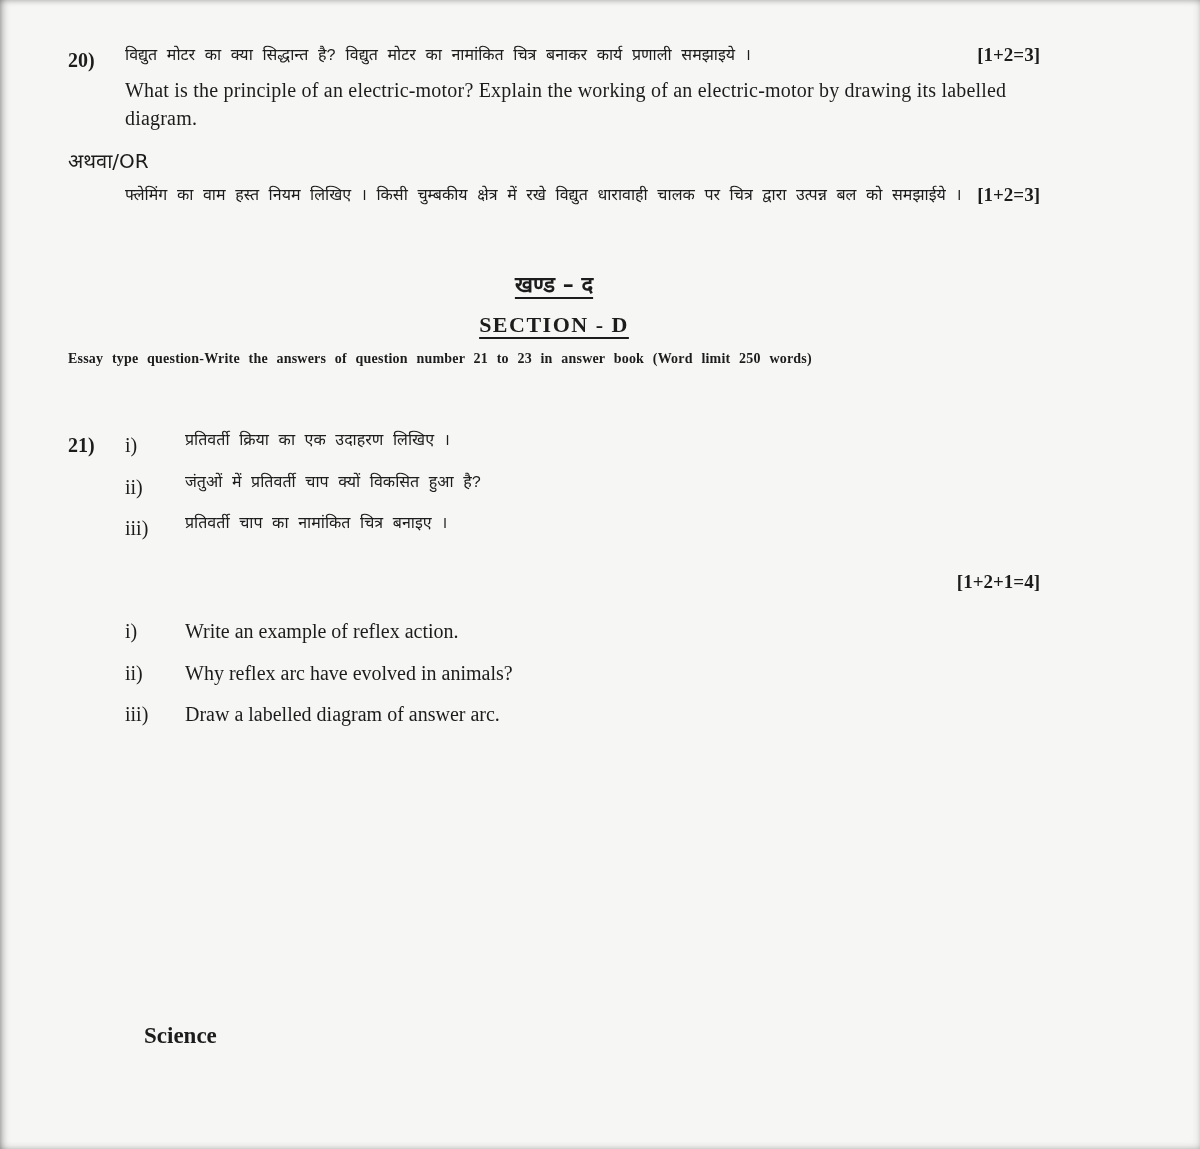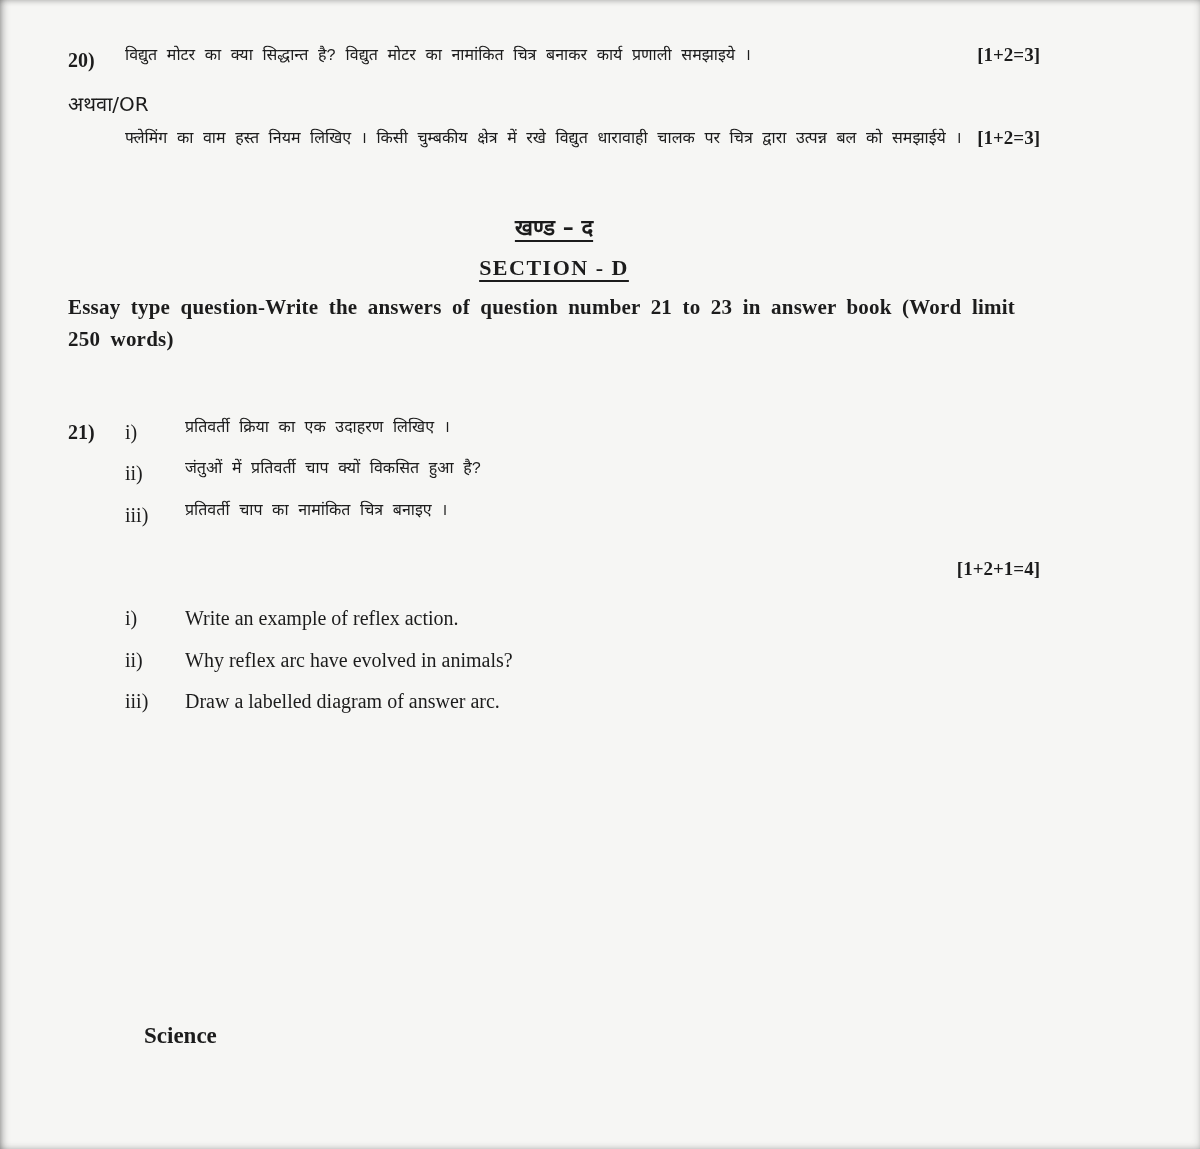--- a/index.html
+++ b/index.html
@@ -88,21 +88,21 @@
     text-align: left;
     font-family: "DejaVu Sans", "Liberation Serif", serif;
     font-weight: bold;
     font-size: 20.5px;
     line-height: 1.55;
   }
   .instr-en {
     margin-top: 10px;
     text-align: left;
     font-weight: bold;
-    font-size: 21px;
+    font-size: 14px;
     line-height: 1.55;
     word-spacing: 5px;
     letter-spacing: 0.2px;
   }
   .q21 { margin-top: 60px; }
   .sub-item { display: flex; align-items: flex-start; margin-bottom: 9px; }
   .sub-label {
     width: 60px;
     flex: 0 0 60px;
     font-size: 20px;
@@ -132,20 +132,21 @@
 <div class="page">
 
   <section>
     <div class="q-row">
       <span class="q-num">20)</span>
       <div class="q-body">
         <div class="hindi-block">
           <span class="hindi">विद्युत मोटर का क्या सिद्धान्त है? विद्युत मोटर का नामांकित चित्र बनाकर कार्य प्रणाली समझाइये ।</span>
           <span class="marks">[1+2=3]</span>
         </div>
+        <p class="english">What is the principle of an electric-motor? Explain the working of an electric-motor by drawing its labelled diagram.</p>
       </div>
     </div>
 
     <div class="or-line">
       <span>अथवा/OR</span>
     </div>
 
     <div class="q-body indented">
       <div class="hindi-block">
         <span class="hindi">फ्लेमिंग का वाम हस्त नियम लिखिए । किसी चुम्बकीय क्षेत्र में रखे विद्युत धारावाही चालक पर चित्र द्वारा उत्पन्न बल को समझाईये ।</span>

